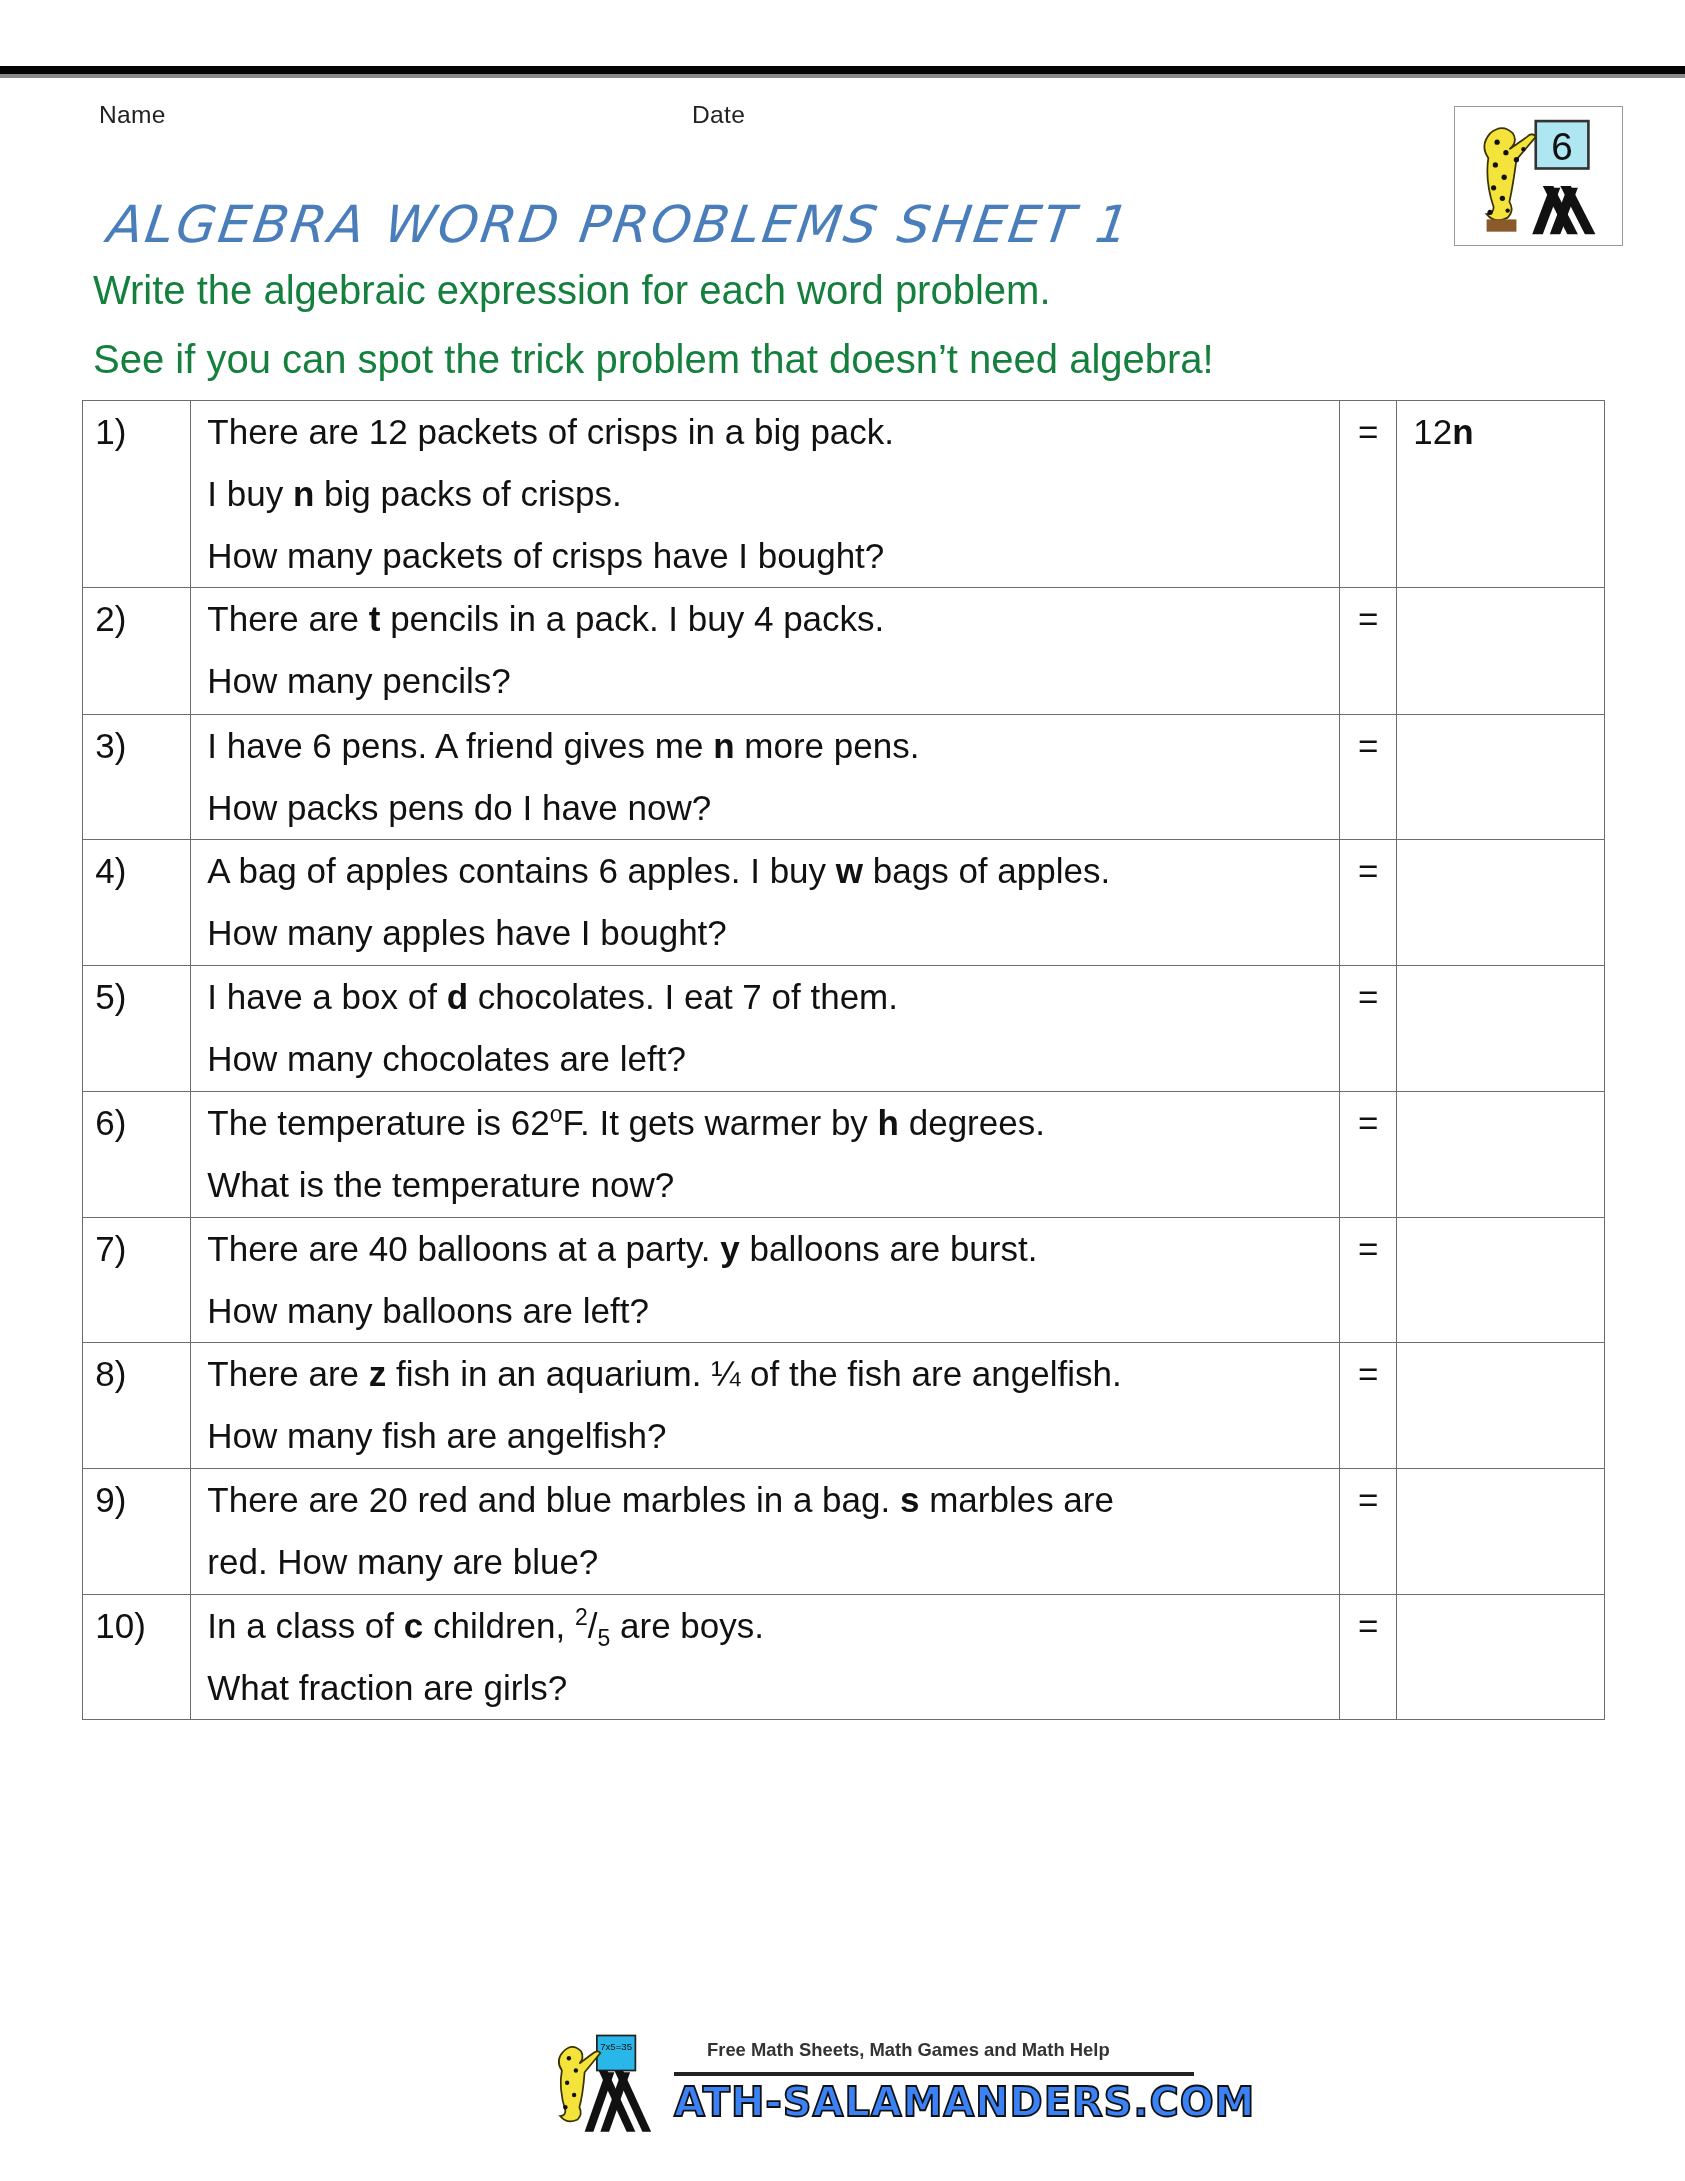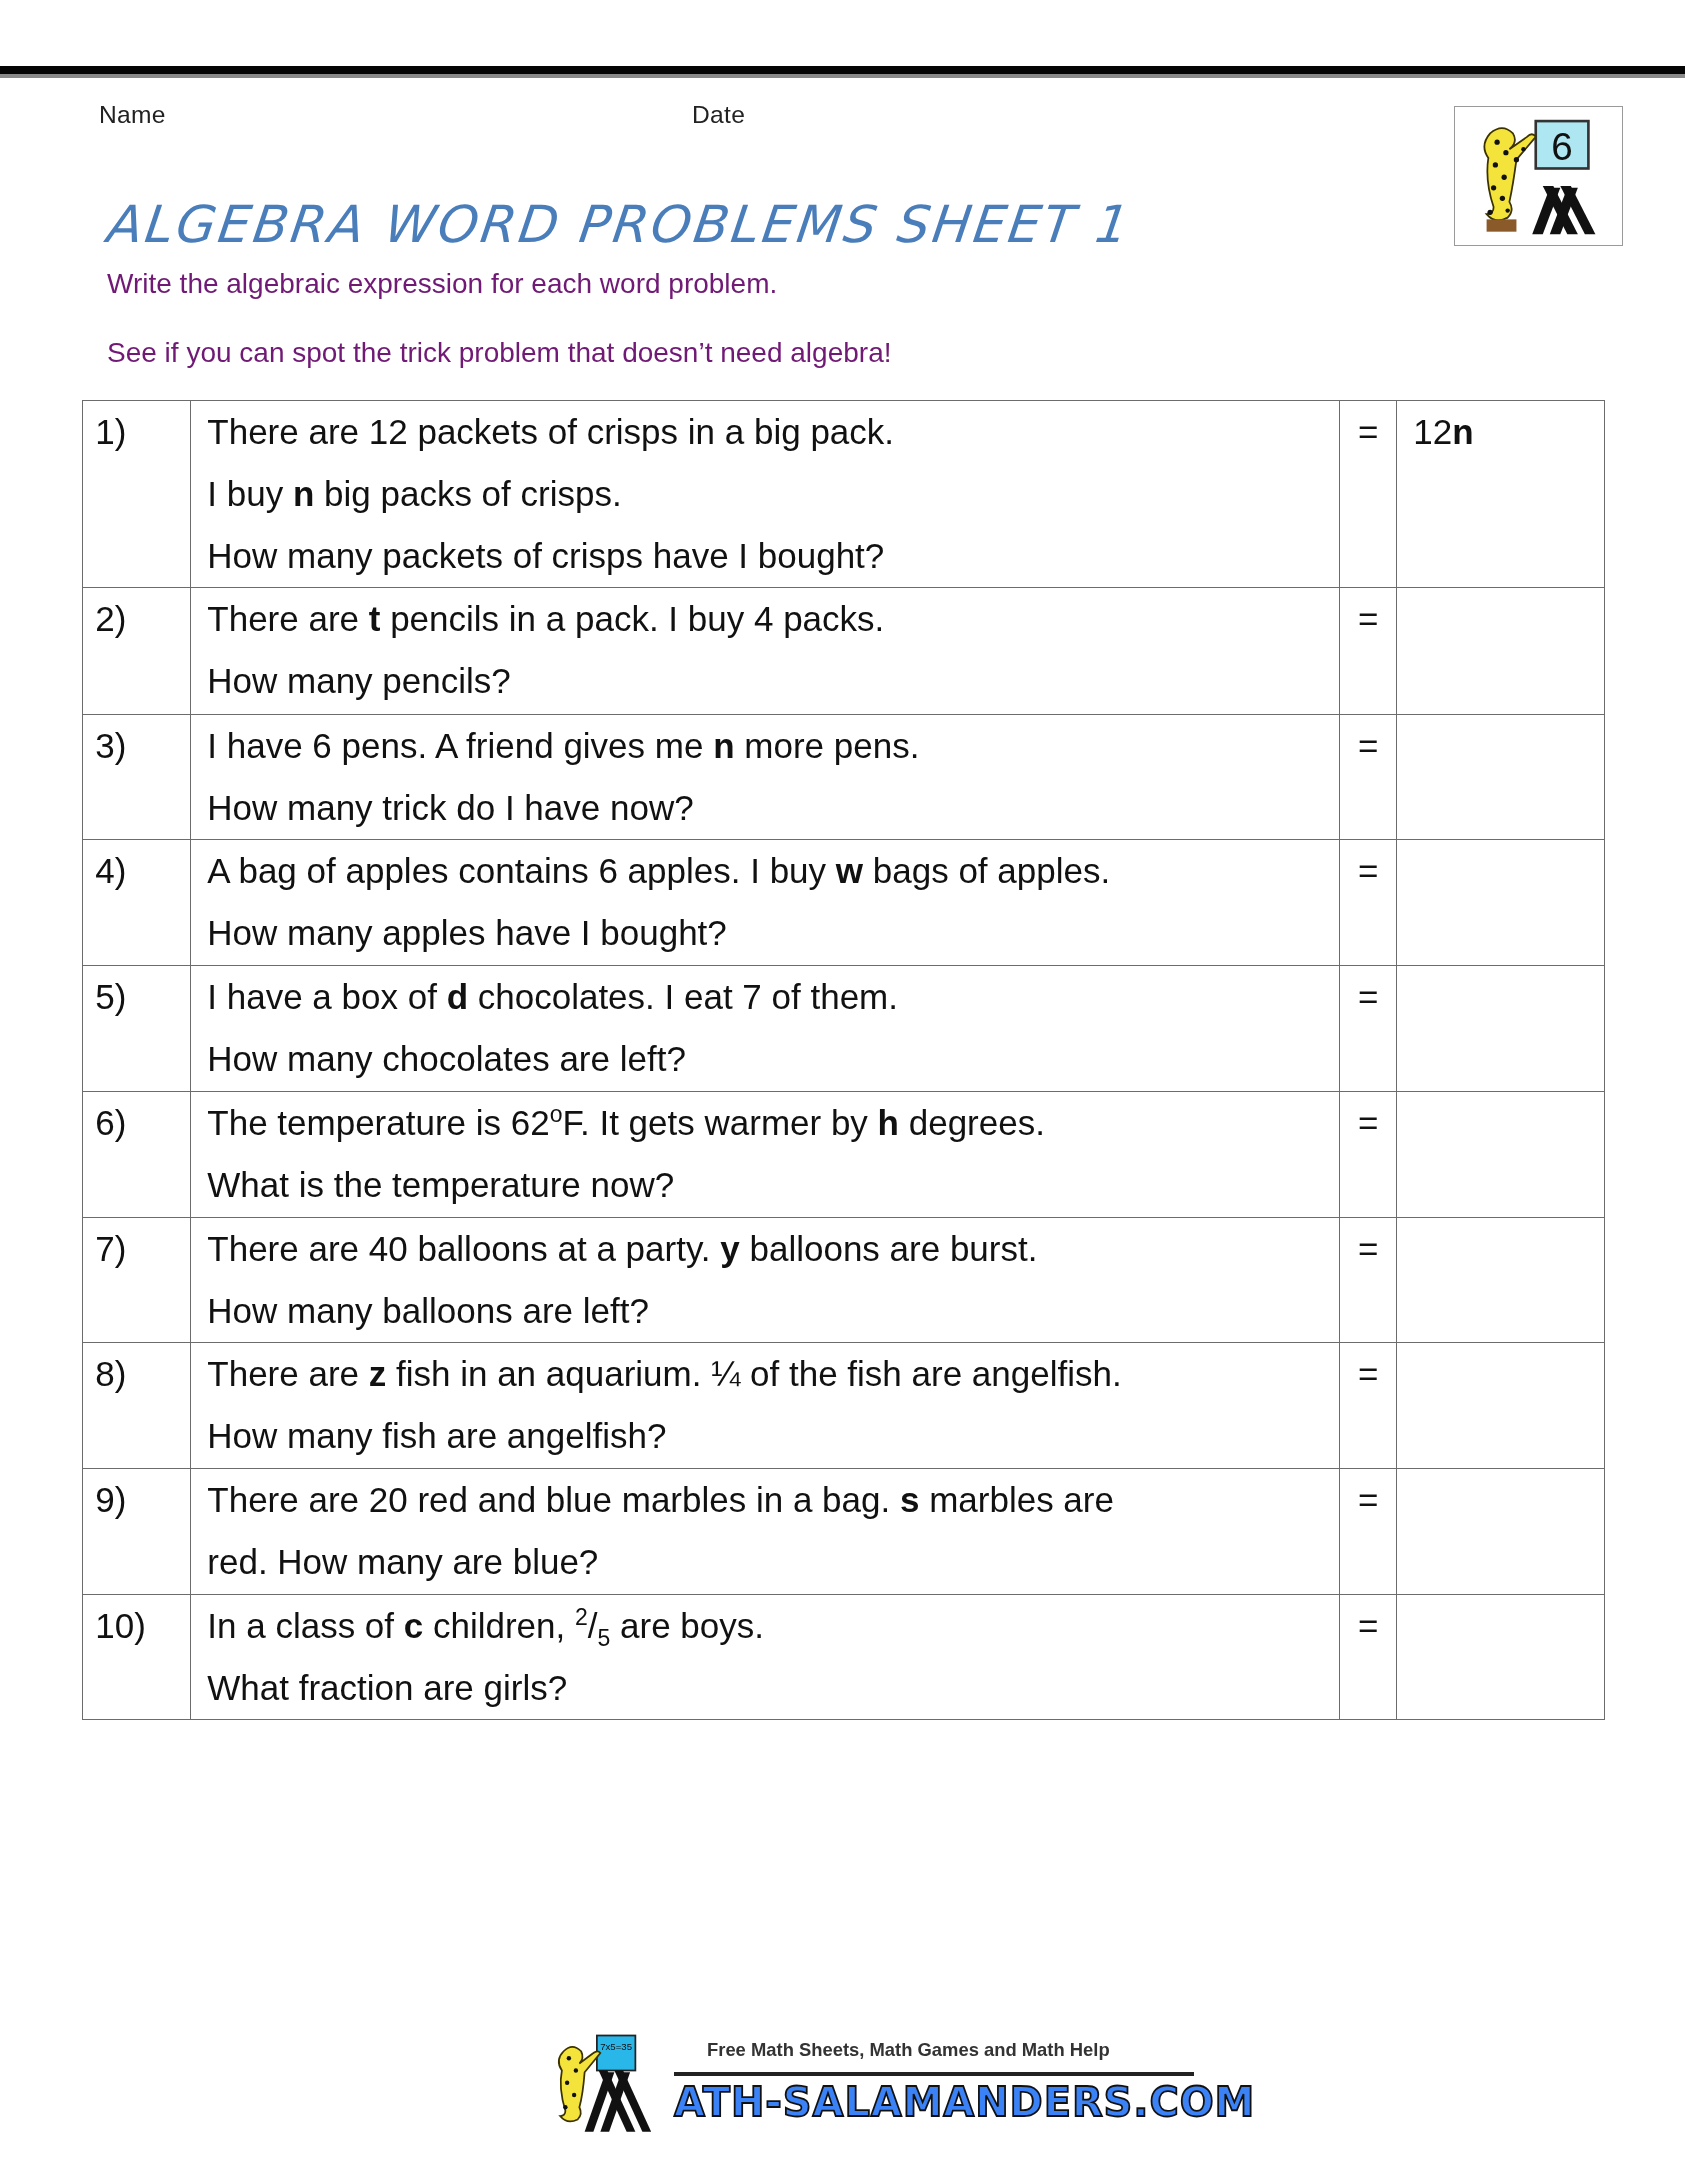--- a/index.html
+++ b/index.html
@@ -11,21 +11,21 @@
       position: absolute; left: 0; top: 66px; width: 1685px; height: 8px;
       background: #050505; border-bottom: 4.4px solid #8a8a8a;
     }
     .lbl { position: absolute; font-size: 24.6px; color: #222; letter-spacing: 0.3px; }
     .title {
       position: absolute; left: 104px; top: 195px; font-size: 51px;
       font-style: italic; color: #4a7ebb; letter-spacing: 2.6px;
       font-family: "DejaVu Sans", sans-serif; font-weight: normal;
       transform: skewX(-8deg); transform-origin: left bottom;
     }
-    .instr { position: absolute; left: 107px; font-size: 28px; color: #701a75; }
+    .instr { position: absolute; left: 93px; font-size: 40px; color: #15803d; }
     .logo-box {
       position: absolute; left: 1454px; top: 106px; width: 169px; height: 140px;
       border: 1.8px solid #9a9a9a; background: #fff; box-sizing: border-box;
     }
     table.ws {
       position: absolute; left: 82px; top: 400px; width: 1523px;
       border-collapse: collapse; table-layout: fixed;
     }
     table.ws td {
       border: 1.8px solid #6c6c6c; vertical-align: top; padding: 0;
@@ -106,21 +106,21 @@
           <span class="line"><span>There are </span><b>t</b><span> pencils in a pack. I buy 4 packs.</span></span>
           <span class="line"><span>How many pencils?</span></span>
         </td>
         <td class="eq">=</td>
         <td class="ans"></td>
       </tr>
       <tr style="height: 125px;">
         <td class="num">3)</td>
         <td class="txt">
           <span class="line"><span>I have 6 pens. A friend gives me </span><b>n</b><span> more pens.</span></span>
-          <span class="line"><span>How many trick do I have now?</span></span>
+          <span class="line"><span>How packs pens do I have now?</span></span>
         </td>
         <td class="eq">=</td>
         <td class="ans"></td>
       </tr>
       <tr style="height: 126px;">
         <td class="num">4)</td>
         <td class="txt">
           <span class="line"><span>A bag of apples contains 6 apples. I buy </span><b>w</b><span> bags of apples.</span></span>
           <span class="line"><span>How many apples have I bought?</span></span>
         </td>

